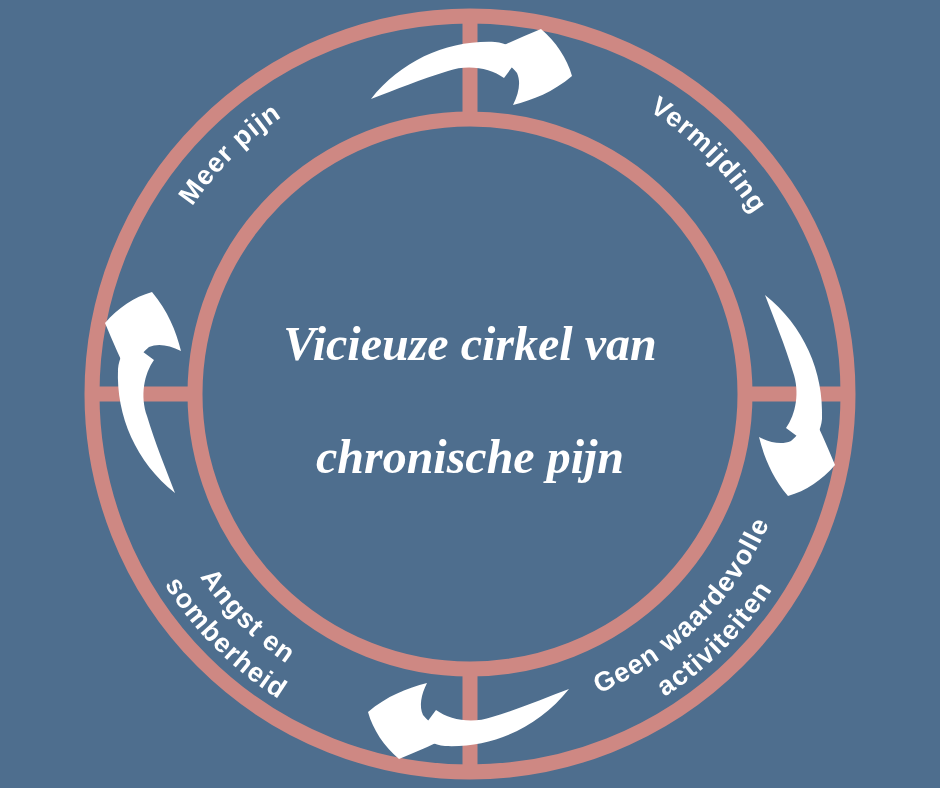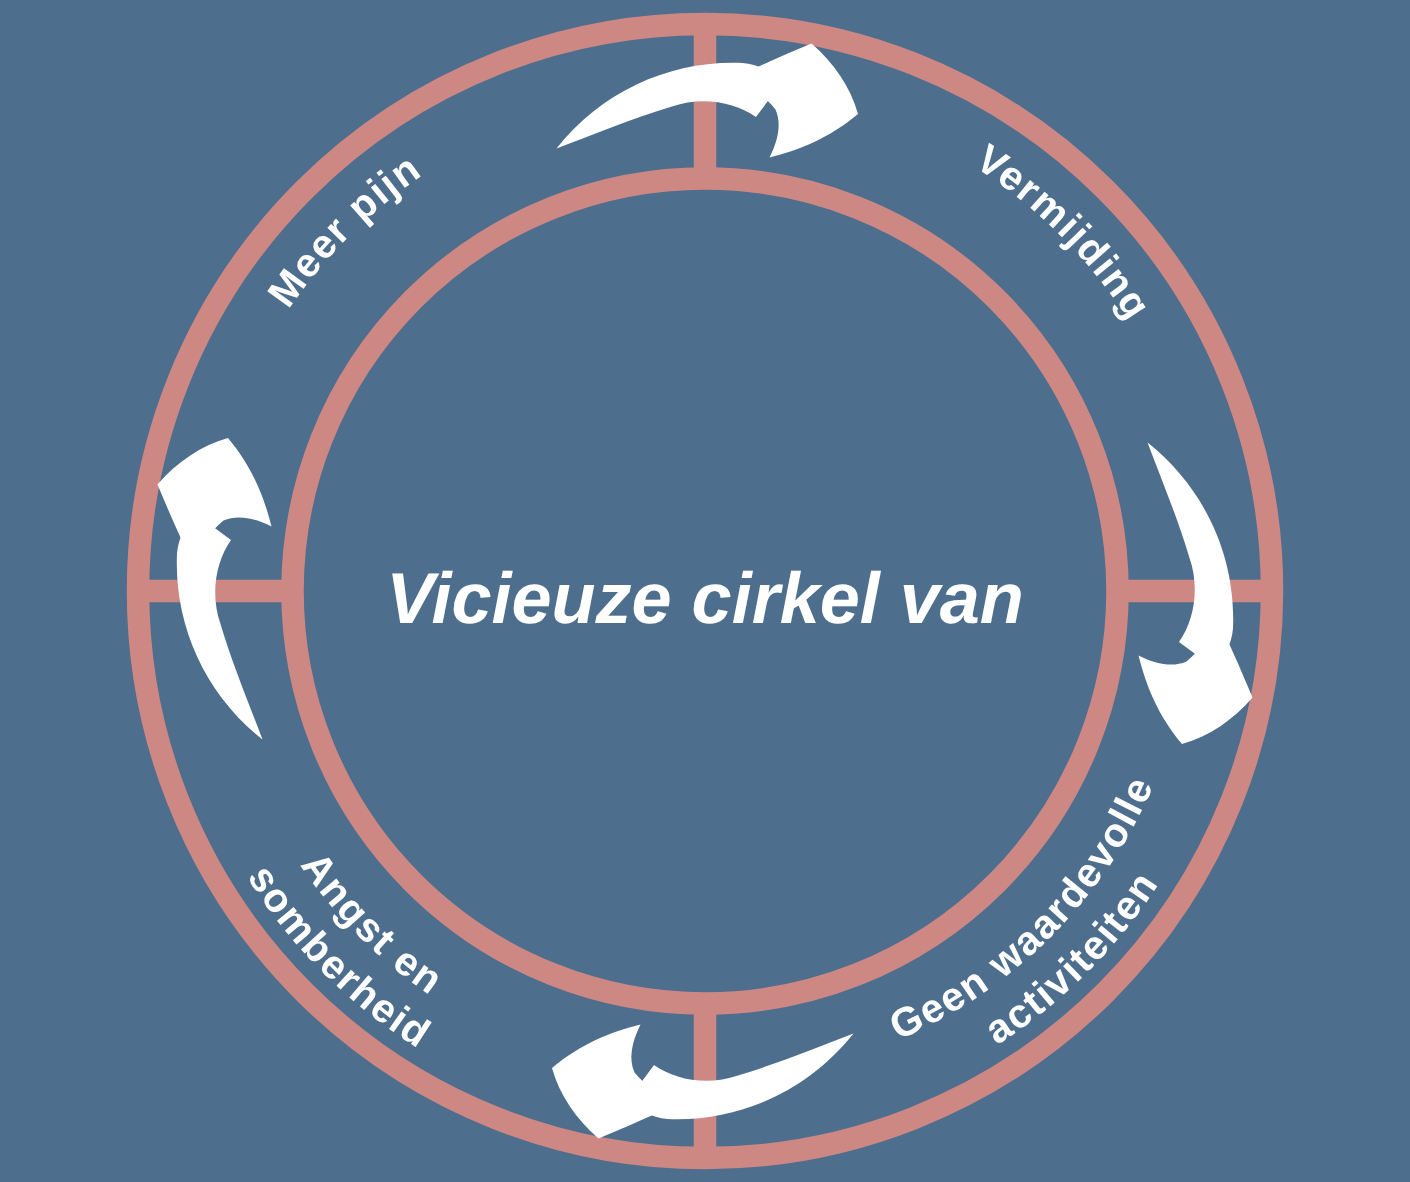--- a/index.html
+++ b/index.html
@@ -41,21 +41,21 @@
   }
 
   .center-title {
     position: absolute;
     left: 470px;
     top: 400px;
     transform: translate(-50%, -50%);
     width: 560px;
     text-align: center;
     color: var(--color-text);
-    font-family: Liberation Sans, sans-serif;
+    font-family: Liberation Serif, serif;
     font-style: italic;
     font-weight: 700;
     font-size: 48px;
     line-height: 113px;
     white-space: nowrap;
   }
 </style>
 </head>
 <body>
 
@@ -118,15 +118,16 @@
     </text>
 
     <use href="#cycle-arrow-shape"></use>
     <use href="#cycle-arrow-shape" transform="rotate(90 470 394)"></use>
     <use href="#cycle-arrow-shape" transform="rotate(180 470 394)"></use>
     <use href="#cycle-arrow-shape" transform="rotate(270 470 394)"></use>
   </svg>
 
   <div class="center-title">
     <div>Vicieuze cirkel van</div>
+    <div>chronische pijn</div>
   </div>
 
 </div>
 
 </body></html>

